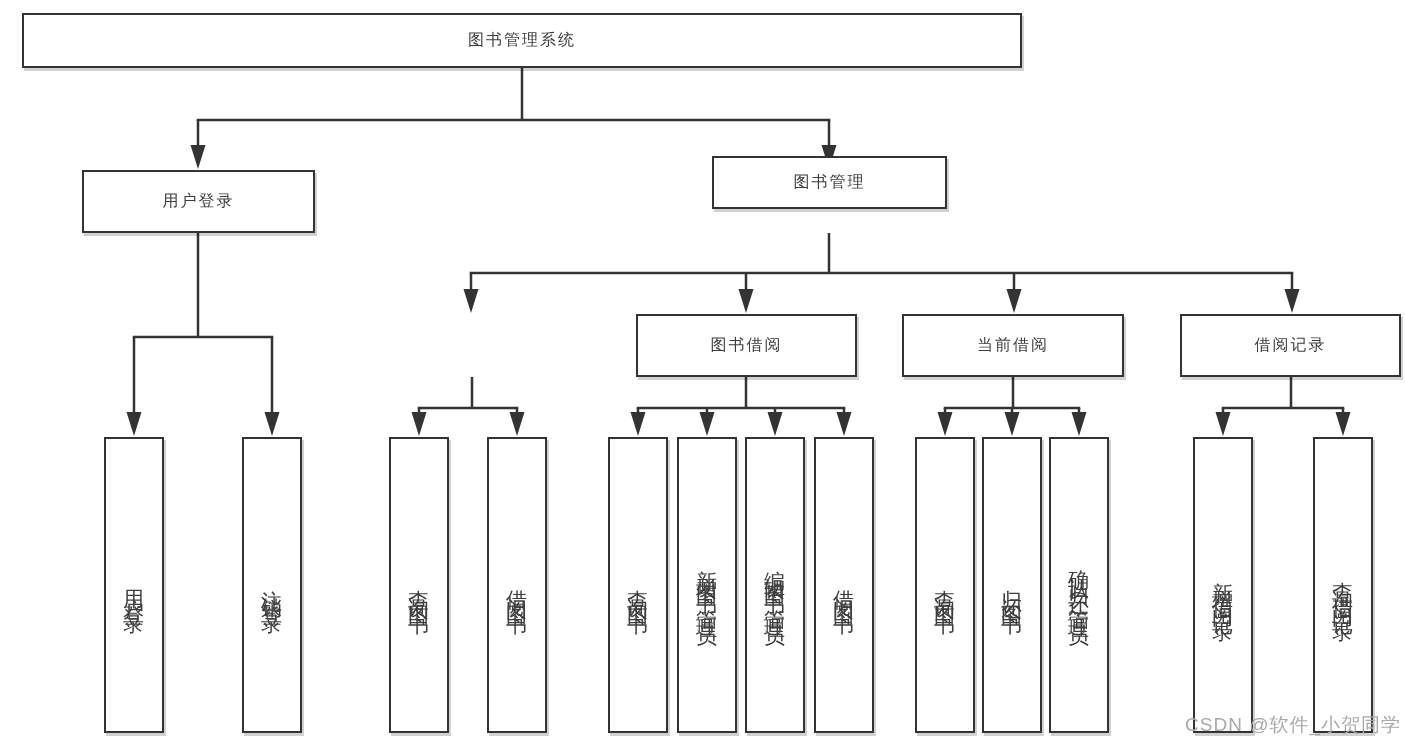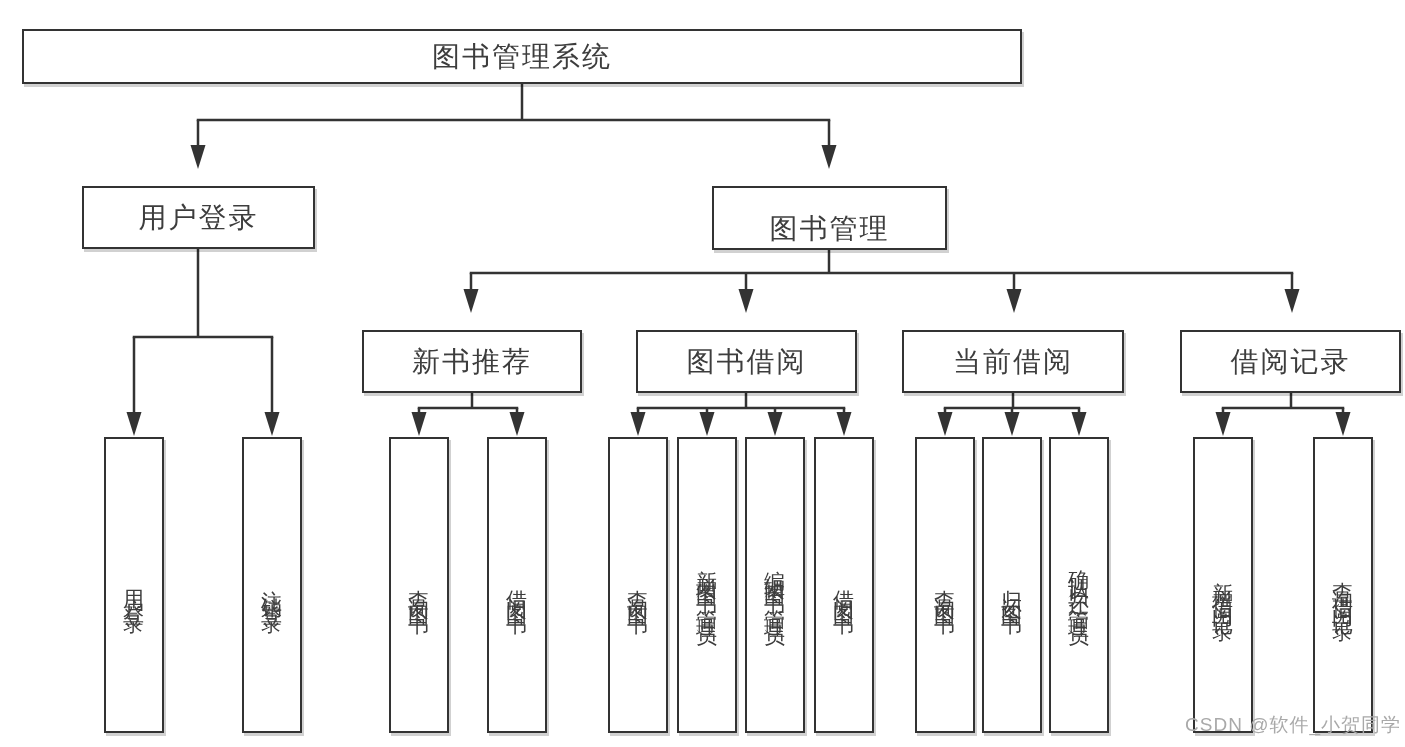--- a/index.html
+++ b/index.html
@@ -27,24 +27,23 @@
     border: 2.5px solid #333333;
     box-sizing: border-box;
     display: flex;
     align-items: center;
     justify-content: center;
     color: #3d3d3d;
     box-shadow: 2px 3px 0 rgba(0,0,0,0.18);
     z-index: 2;
   }
   .h-node {
-    font-size: 28px;
+    font-size: 16px;
     letter-spacing: 2px;
     white-space: nowrap;
-    margin-top: 16px;
   }
   .v-node {
     width: 60px;
     top: 437px;
     height: 296px;
   }
   .v-node .vtext {
     writing-mode: vertical-rl;
     text-orientation: mixed;
     font-size: 21px;
@@ -124,27 +123,24 @@
       <polygon points="1335.5,412 1350.5,412 1343,436" fill="#333333"></polygon>
     </svg>
 
   <div class="node h-node" style="left:22px; top:13px; width:1000px; height:55px;">
     <span>图书管理系统</span>
   </div>
 
   <div class="node h-node" style="left:82px; top:170px; width:233px; height:63px;">
     <span>用户登录</span>
   </div>
-  <div class="node h-node" style="left:712px; top:170px; width:235px; height:64px;align-items:flex-end;">
+  <div class="node h-node" style="left:712px; top:156px; width:235px; height:53px;">
     <span>图书管理</span>
   </div>
 
-  <div class="node h-node" style="left:362px; top:314px; width:220px; height:63px;">
-    <span>新书推荐</span>
-  </div>
   <div class="node h-node" style="left:902px; top:314px; width:222px; height:63px;">
     <span>当前借阅</span>
   </div>
   <div class="node h-node" style="left:636px; top:314px; width:221px; height:63px;">
     <span>图书借阅</span>
   </div>
   <div class="node h-node" style="left:1180px; top:314px; width:221px; height:63px;">
     <span>借阅记录</span>
   </div>
 

